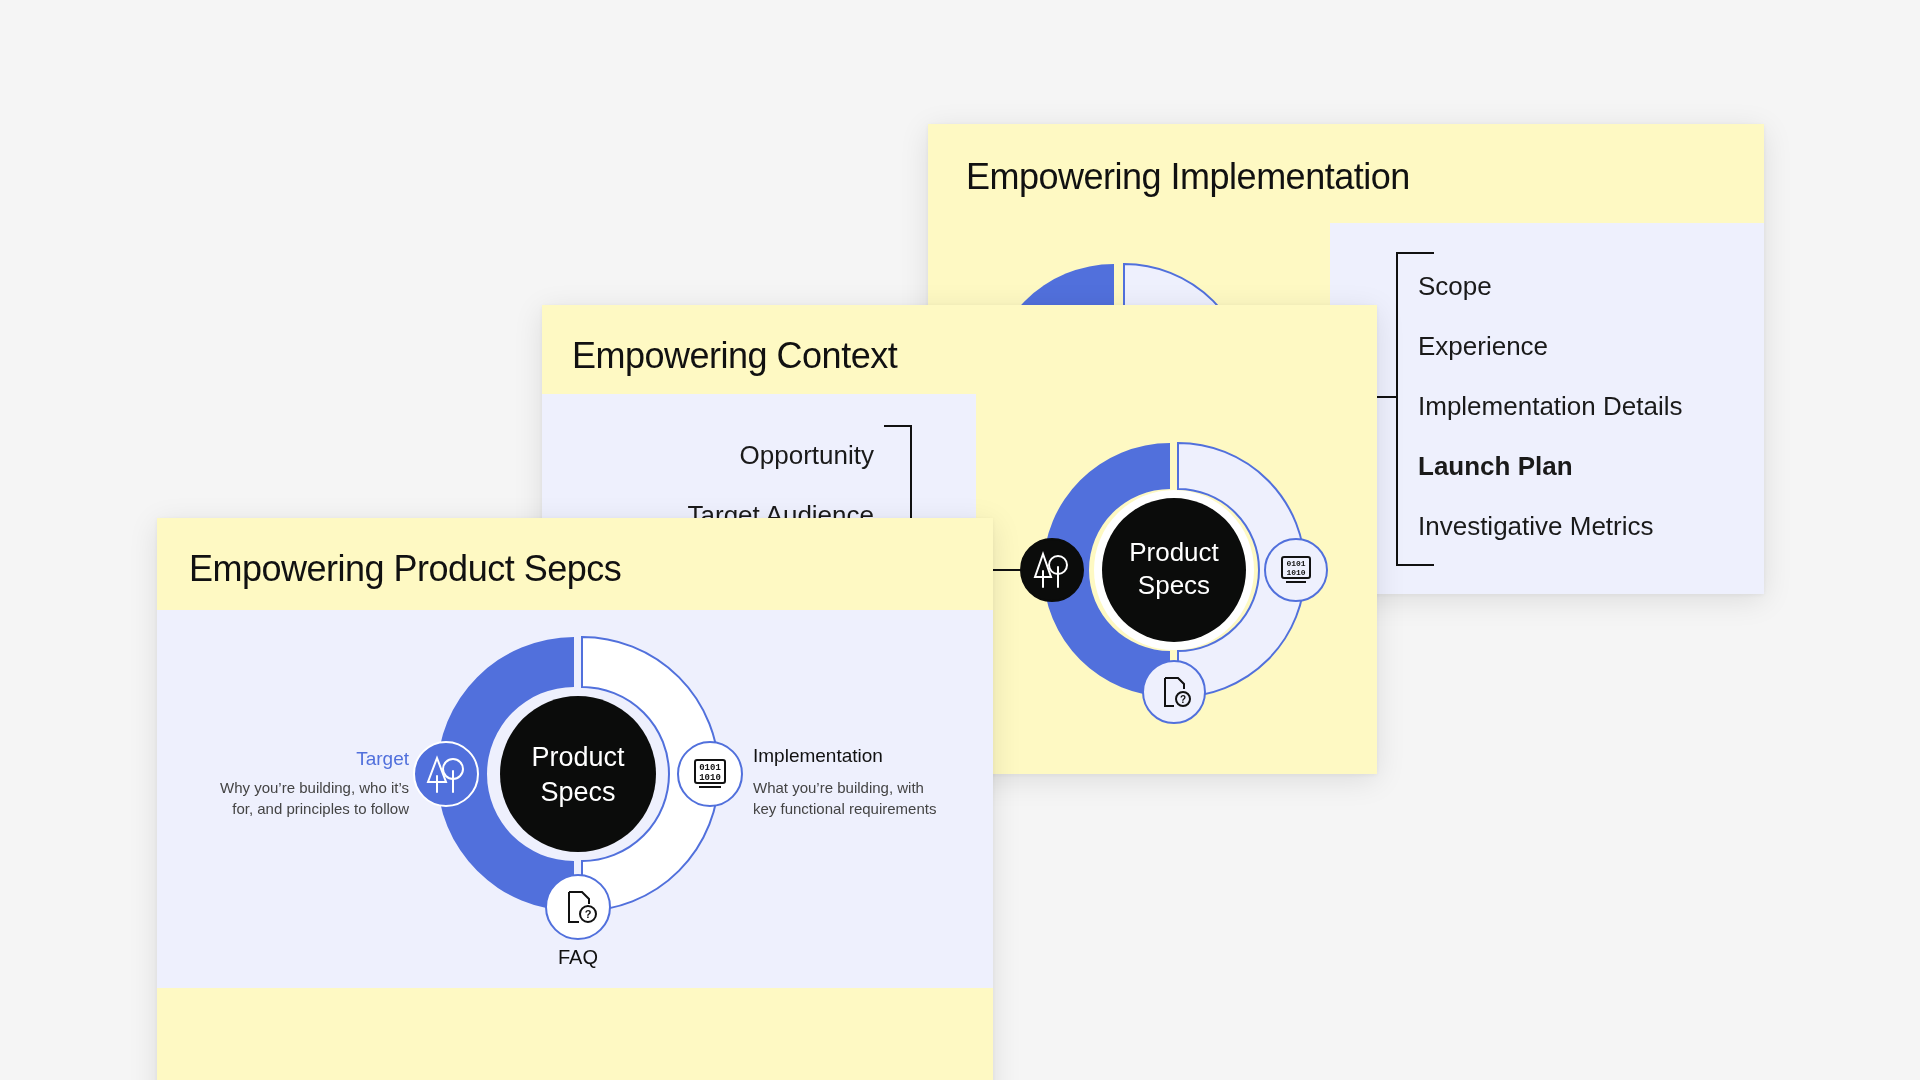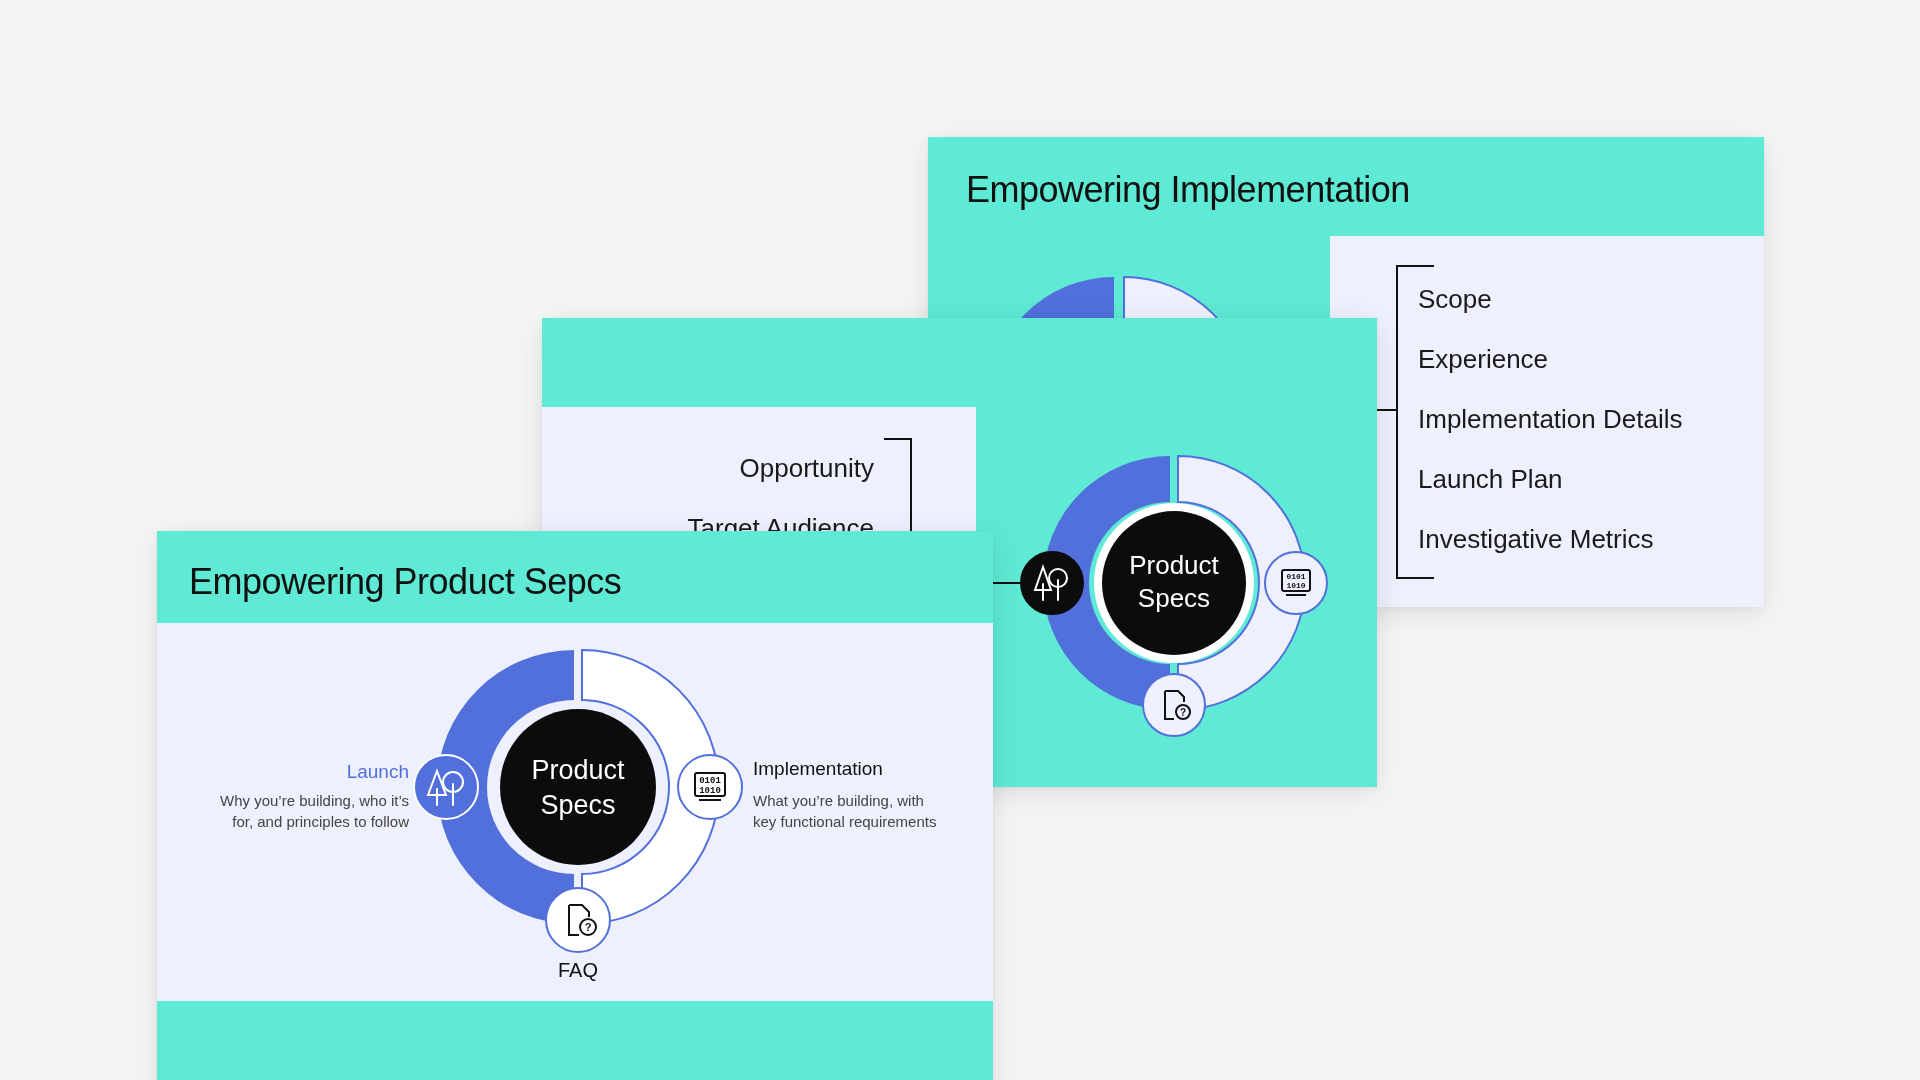--- a/index.html
+++ b/index.html
@@ -4,24 +4,23 @@
 <style>
   html, body { margin:0; padding:0; }
   body {
     width:1920px; height:1080px; overflow:hidden;
     background:#f5f5f5;
     font-family:"Liberation Sans", "DejaVu Sans", sans-serif;
     color:#111;
     position:relative;
   }
   .card {
-    position:absolute; background:#5eead4;
+    position:absolute; background:#fef9c3;
     box-shadow:0 6px 28px rgba(0,0,0,0.10), 0 1px 4px rgba(0,0,0,0.05);
     overflow:hidden;
-    margin-top:13px;
   }
   .card-title {
     position:absolute; font-size:36px; font-weight:400; letter-spacing:-0.5px;
     color:#111; white-space:nowrap;
   }
   .panel { position:absolute; background:#eef0fd; }
   .list-item { position:absolute; font-size:26px; color:#1a1a1a; white-space:nowrap; }
   .bracket { position:absolute; border:2px solid #111; }
   svg { position:absolute; overflow:visible; }
   .donut-label { font-family:"Liberation Sans", sans-serif; fill:#ffffff; }
@@ -40,25 +39,26 @@
   </svg>
 
   <div class="panel" style="left:402px; top:99px; width:434px; height:371px;"></div>
 
   <div class="bracket" style="left:468px; top:128px; width:36px; height:310px; border-right:none;"></div>
   <div style="position:absolute; left:448px; top:272px; width:20px; height:2px; background:#111;"></div>
 
   <div class="list-item" style="left:490px; top:147px;">Scope</div>
   <div class="list-item" style="left:490px; top:207px;">Experience</div>
   <div class="list-item" style="left:490px; top:267px;">Implementation Details</div>
-  <div class="list-item" style="left:490px; top:327px;">Launch Plan</div>
+  <div class="list-item" style="left:490px; top:327px;font-weight:bold;">Launch Plan</div>
   <div class="list-item" style="left:490px; top:387px;">Investigative Metrics</div>
 </div>
 
 <div class="card" style="left:542px; top:305px; width:835px; height:469px;">
+  <div class="card-title" style="left:30px; top:30px;">Empowering Context</div>
 
   <div class="panel" style="left:0; top:89px; width:434px; height:380px;"></div>
 
   <div class="bracket" style="left:342px; top:120px; width:26px; height:350px; border-left:none; border-bottom:none;"></div>
 
   <div class="list-item" style="right:503px; top:135px;">Opportunity</div>
   <div class="list-item" style="right:503px; top:195px;text-align:center;">Target Audience</div>
 
   <div style="position:absolute; left:451px; top:264px; width:30px; height:2px; background:#111;"></div>
 
@@ -145,21 +145,21 @@
       <circle cx="421" cy="389" r="32" fill="#ffffff" stroke="#5170dc" stroke-width="2"></circle>
       <g fill="none" stroke="#111" stroke-width="2">
         <path d="M 412 374 L 425 374 L 432 381 L 432 386"></path>
         <path d="M 412 374 L 412 404 L 422 404"></path>
         <circle cx="431" cy="396" r="8"></circle>
         <text x="431" y="400" text-anchor="middle" font-size="11" font-weight="bold" fill="#111" stroke="none">?</text>
       </g>
     </g>
   </svg>
 
-  <div class="side-title" style="right:584px; top:230px; color:#5170dc;">Launch</div>
+  <div class="side-title" style="right:584px; top:230px; color:#5170dc;">Target</div>
   <div class="side-desc" style="right:584px; top:259px;">Why you’re building, who it’s</div>
   <div class="side-desc" style="right:584px; top:280px;">for, and principles to follow</div>
 
   <div class="side-title" style="left:596px; top:227px; color:#111;">Implementation</div>
   <div class="side-desc" style="left:596px; top:259px;">What you’re building, with</div>
   <div class="side-desc" style="left:596px; top:280px;">key functional requirements</div>
 
   <div class="side-title" style="left:401px; top:428px; font-size:20px; color:#111;">FAQ</div>
 </div>
 

